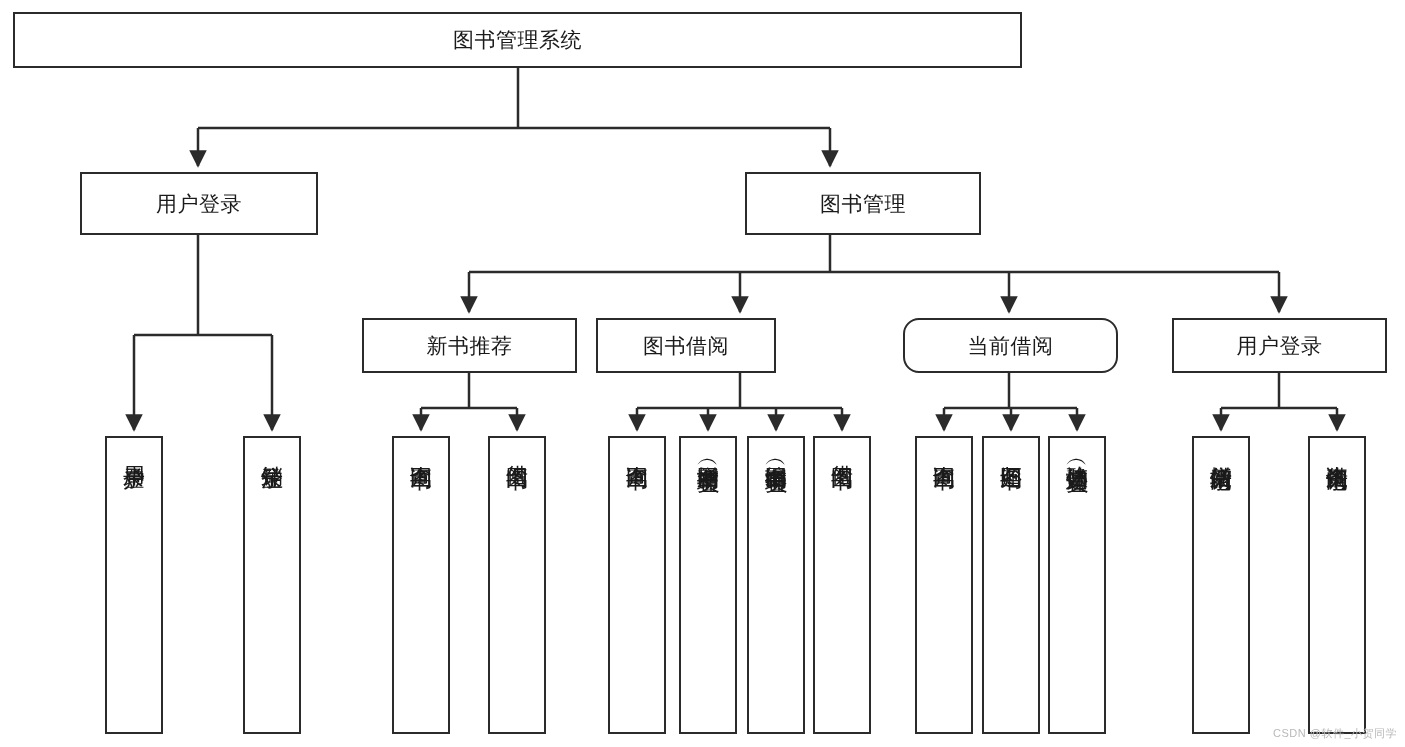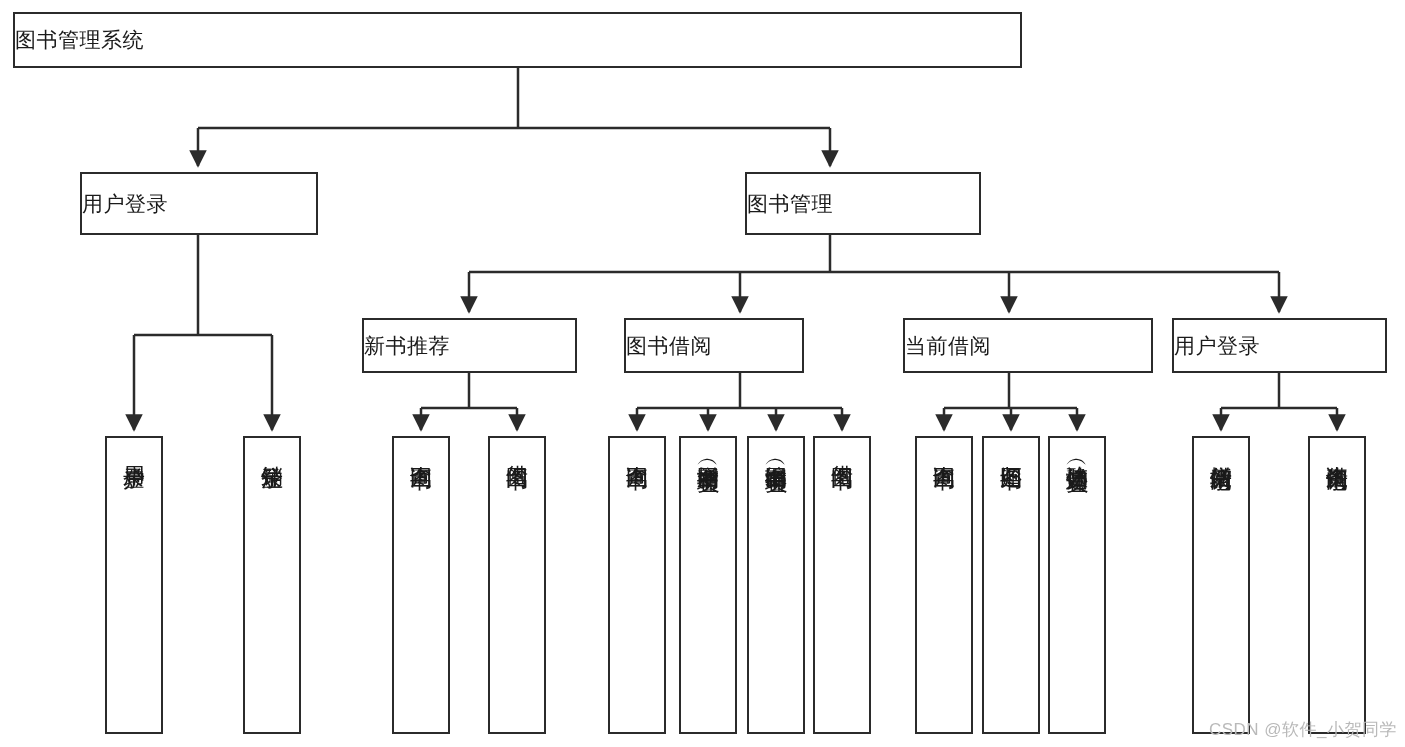--- a/index.html
+++ b/index.html
@@ -24,20 +24,21 @@
     width: 1405px;
     height: 747px;
   }
   .node {
     position: absolute;
     box-sizing: border-box;
     border: 2.5px solid #2b2b2b;
     background: #ffffff;
     display: flex;
     align-items: center;
+    justify-content: center;
     color: #1a1a1a;
   }
   .node-h .label {
     font-size: 21px;
     line-height: 1.2;
     letter-spacing: 0.5px;
     white-space: nowrap;
   }
   .node-v {
     align-items: flex-start;
@@ -52,21 +53,21 @@
     letter-spacing: 1px;
     white-space: nowrap;
   }
   .node-v.tall .label {
     font-size: 22px;
   }
   #watermark {
     position: absolute;
     right: 8px;
     bottom: 6px;
-    font-size: 17px;
+    font-size: 11px;
     color: #b9b9b9;
     letter-spacing: 0.5px;
     white-space: nowrap;
     pointer-events: none;
     margin-left: 36px;
   }
 </style>
 </head>
 <body>
 
@@ -131,24 +132,24 @@
   <div class="node node-h" style="left:80px; top:172px; width:238px; height:63px;">
     <span class="label">用户登录</span>
   </div>
   <div class="node node-h" style="left:712px; top:172px; width:236px; height:63px;margin-left:33px;">
     <span class="label">图书管理</span>
   </div>
 
   <div class="node node-h" style="left:362px; top:318px; width:215px; height:55px;">
     <span class="label">新书推荐</span>
   </div>
-  <div class="node node-h" style="left:624px; top:318px; width:180px; height:55px;">
+  <div class="node node-h" style="left:596px; top:318px; width:180px; height:55px;">
     <span class="label">图书借阅</span>
   </div>
-  <div class="node node-h" style="left:903px; top:318px; width:250px; height:55px;">
+  <div class="node node-h" style="left:903px; top:318px; width:215px; height:55px;border-radius:16px;">
     <span class="label">当前借阅</span>
   </div>
   <div class="node node-h" style="left:1172px; top:318px; width:215px; height:55px;">
     <span class="label">用户登录</span>
   </div>
 
   <div class="node node-v" style="left:105px; top:436px; width:58px; height:298px;">
     <span class="label">用户登录</span>
   </div>
   <div class="node node-v" style="left:243px; top:436px; width:58px; height:298px;">

